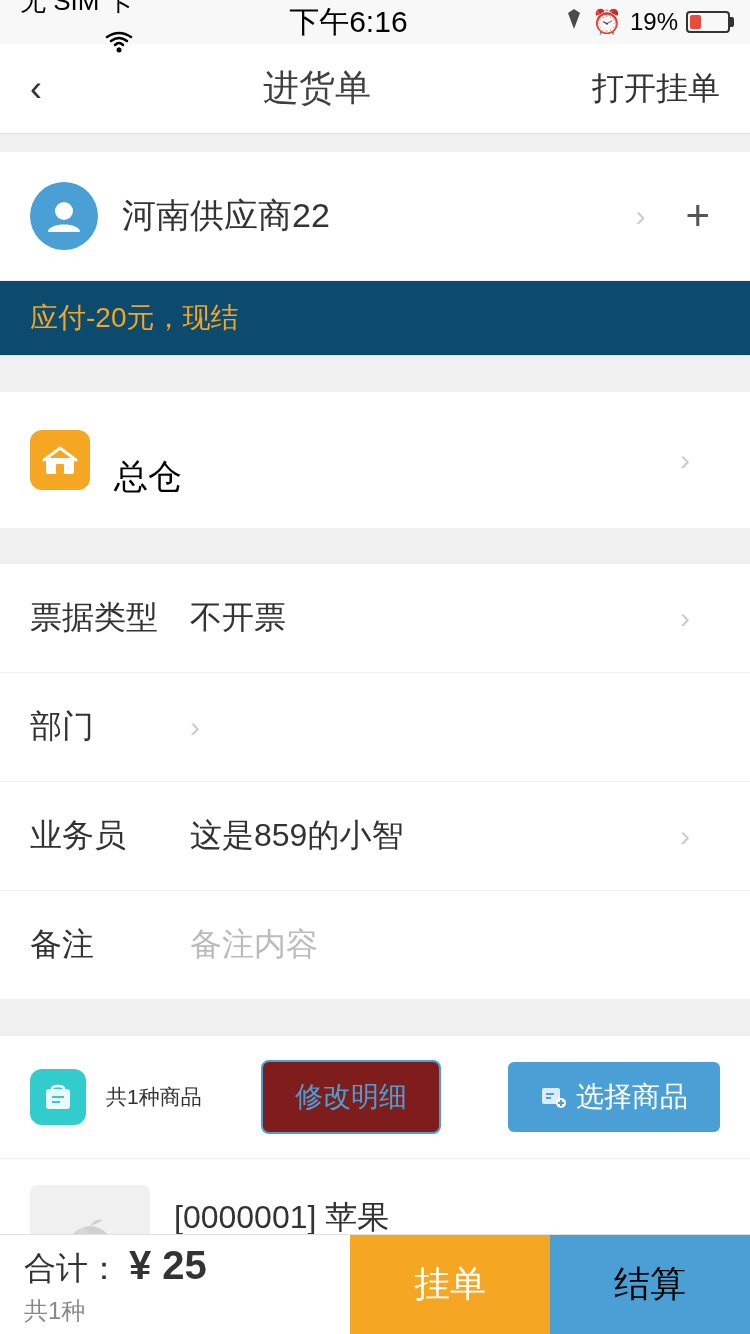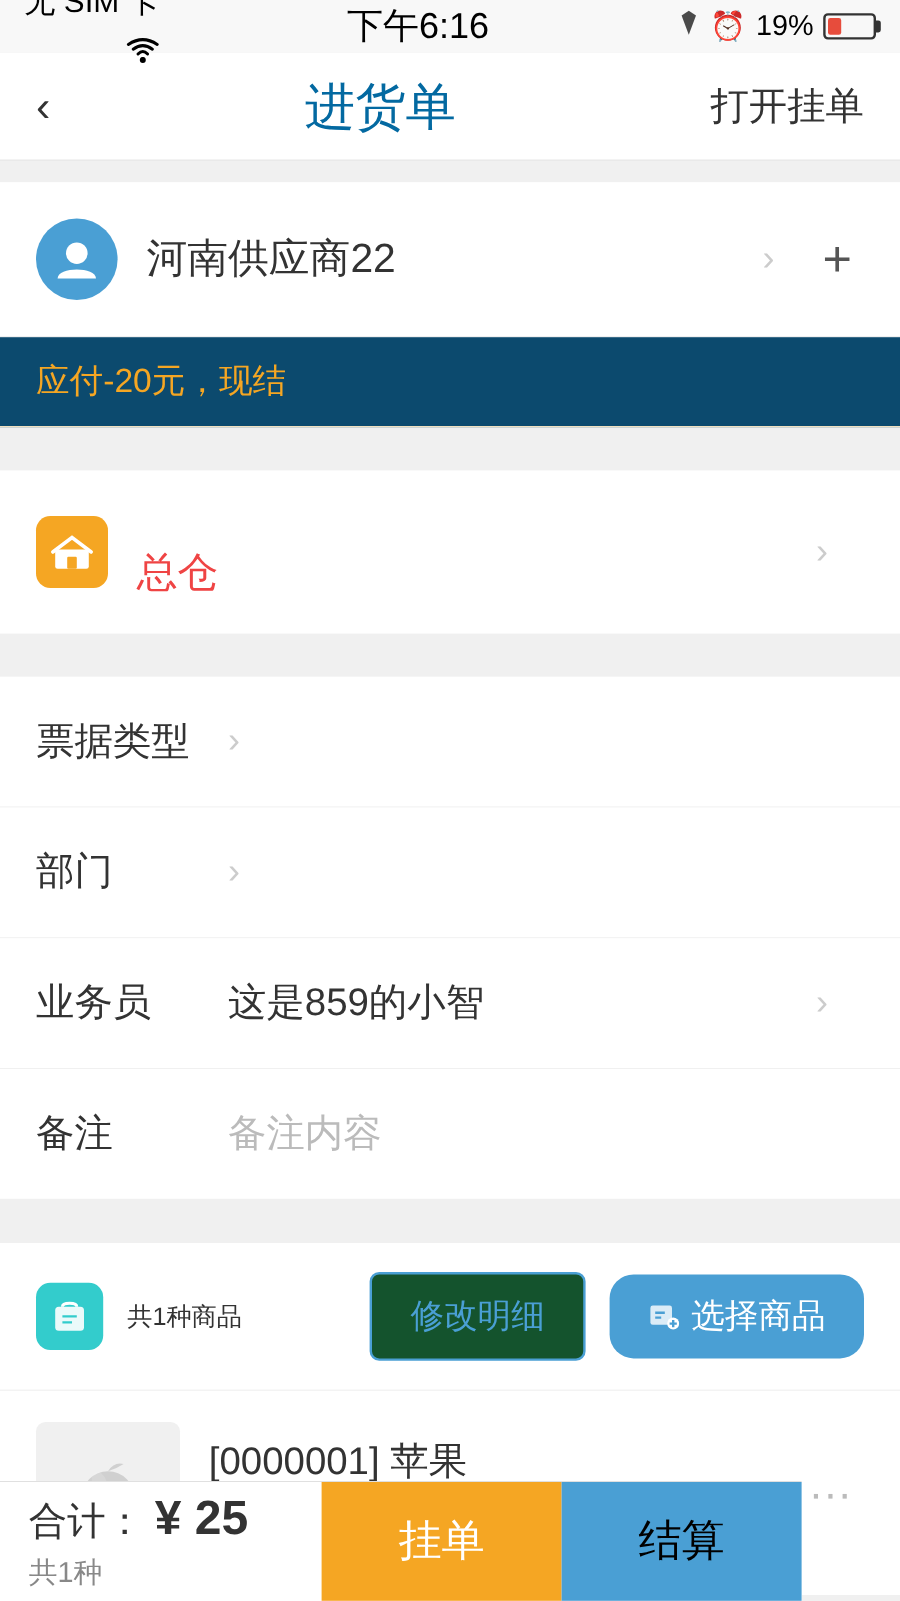--- a/index.html
+++ b/index.html
@@ -80,23 +80,23 @@
       justify-content: space-between;
       padding: 0 30px;
       border-bottom: 1px solid #e0e0e0;
     }
     .nav-back {
       font-size: 36px;
       color: #333;
       cursor: pointer;
     }
     .nav-title {
-      font-size: 42px;
+      font-size: 36px;
       font-weight: 500;
-      color: #0369a1;
+      color: #404040;
     }
     .nav-action {
       font-size: 32px;
       color: #333;
       cursor: pointer;
     }
 
     
     .content {
       background: #f0f0f0;
@@ -178,21 +178,21 @@
       flex-shrink: 0;
     }
     .warehouse-icon svg {
       width: 36px;
       height: 36px;
       fill: white;
     }
     .warehouse-name {
       flex: 1;
       font-size: 34px;
-      color: #ef4444;
+      color: #000000;
       margin-top: 34px;
     }
 
     
     .form-row {
       display: flex;
       align-items: center;
       padding: 32px 30px;
       background: #fff;
       border-bottom: 1px solid #f0f0f0;
@@ -249,37 +249,38 @@
     }
     .product-count-text {
       flex: 1;
       font-size: 21px;
       color: #333;
     }
     .btn-modify {
       padding: 16px 32px;
       border: 2px solid #4a9fd4;
       color: #4a9fd4;
-      background: #14532d;
+      background: #7f1d1d;
       border-radius: 8px;
       font-size: 28px;
       margin-right: 20px;
       cursor: pointer;
     }
     .btn-select {
       padding: 16px 32px;
       background: #4a9fd4;
       color: #fff;
       border: none;
-      border-radius: 20px;
+      border-radius: 6px;
       font-size: 28px;
       cursor: pointer;
       display: flex;
       align-items: center;
       gap: 10px;
+      margin-left: 47px;
     }
 
     
     .product-item {
       background: #fff;
       display: flex;
       align-items: center;
       padding: 24px 30px;
       margin-top: 2px;
     }
@@ -319,21 +320,21 @@
       font-size: 36px;
       cursor: pointer;
       padding: 10px;
     }
 
     
     .bottom-bar {
       position: fixed;
       bottom: 0;
       left: 0;
-      width: 668px;
+      width: 750px;
       height: 100px;
       background: #fff;
       display: flex;
       align-items: stretch;
       border-top: 1px solid #e0e0e0;
     }
     .bottom-total {
       flex: 1;
       display: flex;
       flex-direction: column;
@@ -453,20 +454,21 @@
       </div>
       <span class="warehouse-name">总仓</span>
       <span class="chevron-right">›</span>
     </div>
   </div>
 
   <div class="divider"></div>
   <div class="card">
     <div class="form-row">
       <span class="form-label">票据类型</span>
+      <span class="form-value">不开票</span>
       <span class="chevron-right">›</span>
     </div>
     <div class="form-row">
       <span class="form-label">部门</span>
       <span class="chevron-right">›</span>
     </div>
     <div class="form-row">
       <span class="form-label">业务员</span>
       <span class="form-value">这是859的小智</span>
       <span class="chevron-right">›</span>

